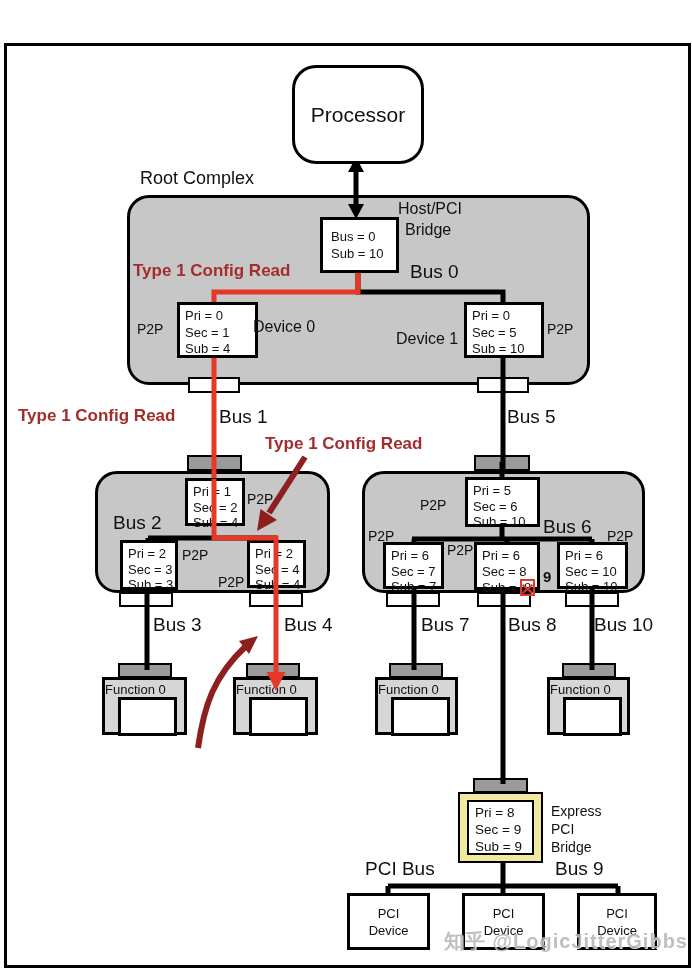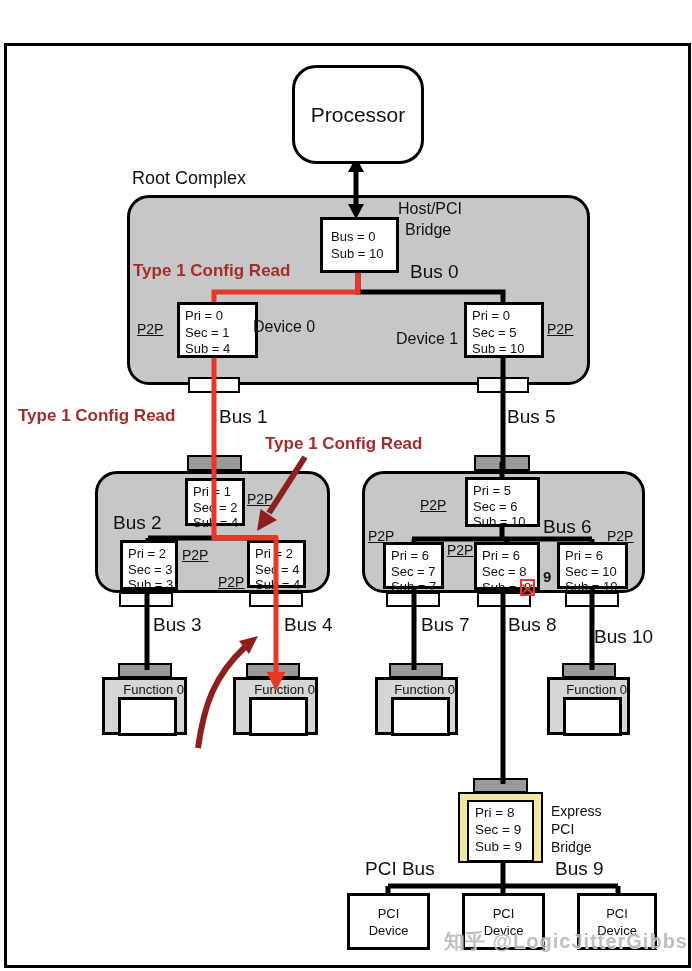--- a/index.html
+++ b/index.html
@@ -17,32 +17,32 @@
   svg.layer{left:0;top:0;width:692px;height:971px;pointer-events:none;}
   #lines-under{z-index:2;} #lines-over{z-index:5;}
   .gbody{background:var(--body_gray);border:3px solid #000;border-radius:22px;z-index:1;box-sizing:border-box;}
   .tab{background:var(--tab_gray);border:2px solid #000;z-index:1;box-sizing:border-box;}
   .port{background:#fff;border:2.5px solid #000;z-index:1;box-sizing:border-box;}
   .regbox{background:#fff;border:3px solid #000;z-index:3;box-sizing:border-box;
           font-size:13px;line-height:15.5px;padding:3px 0 0 5px;white-space:nowrap;}
   .regbox.rc{line-height:16.5px;padding-top:3px;}
   .label{z-index:4;white-space:nowrap;}
   .buslabel{font-size:19px;z-index:4;white-space:nowrap;color:#111;}
-  .p2p{font-size:14px;z-index:4;color:#111;text-decoration:underline;}
+  .p2p{font-size:14px;z-index:4;color:#111;}
   .redtext{font-size:17px;font-weight:700;color:var(--anno_red);z-index:6;white-space:nowrap;}
   .proc{border:3px solid #000;border-radius:24px;background:#fff;z-index:3;
         display:flex;align-items:center;justify-content:center;font-size:21px;}
   .endpoint{background:var(--ep_gray);border:3px solid #000;z-index:3;box-sizing:border-box;
-            font-size:13px;text-align:right;}
+            font-size:13px;text-align:left;}
   .endpoint .inner{position:absolute;left:13px;top:17px;width:53px;height:33px;
                    background:#fff;border:3px solid #000;}
   .pcidev{background:#fff;border:3px solid #000;z-index:3;box-sizing:border-box;
           font-size:13px;line-height:17px;text-align:center;padding-top:9px;}
   .yellowbox{background:var(--express_yellow);border:2.5px solid #000;z-index:3;box-sizing:border-box;}
-  .yellowbox .inner{position:absolute;left:7px;top:6px;width:67px;height:62px;background:#fff;
+  .yellowbox .inner{position:absolute;left:7px;top:6px;width:67px;height:55px;background:#fff;
                     border:2.5px solid #000;box-sizing:border-box;font-size:13.5px;line-height:17px;
                     padding:2px 0 0 6px;white-space:nowrap;}
   .xed{display:inline-block;position:relative;border:2px solid var(--path_red);
        padding:0 2px;line-height:13px;}
   .xed::before,.xed::after{content:"";position:absolute;left:-8%;top:50%;width:116%;height:2px;
        background:var(--path_red);}
   .xed::before{transform:rotate(40deg);} .xed::after{transform:rotate(-40deg);}
   .nine{z-index:6;font-size:15px;font-weight:700;}
   #watermark{left:444px;top:928px;z-index:10;font-size:20px;font-weight:700;
              color:#b4b4b4;opacity:.85;text-shadow:1px 1px 0 #fff;letter-spacing:1px;white-space:nowrap;}
@@ -101,21 +101,21 @@
     <path d="M305,457 L269,513" stroke="var(--arrow_dark)" stroke-width="6" fill="none"></path>
     <polygon points="257,531 260.5,509 277,520" fill="var(--arrow_dark)"></polygon>
     <path d="M198,748 C204,705 214,676 246,646" stroke="var(--arrow_dark)" stroke-width="6" fill="none"></path>
     <polygon points="258,636 249,654 239,641" fill="var(--arrow_dark)"></polygon>
   </svg>
 
   <div class="abs proc" style="left:292px;top:65px;width:126px;height:93px;">
     <span>Processor</span>
   </div>
 
-  <div class="abs label" style="left:132px;top:168px;font-size:18px;">Root Complex</div>
+  <div class="abs label" style="left:140px;top:168px;font-size:18px;">Root Complex</div>
   <div class="abs label" style="left:398px;top:200px;font-size:16px;">Host/PCI</div>
   <div class="abs label" style="left:405px;top:221px;font-size:16px;">Bridge</div>
 
   <div class="abs regbox rc" style="left:320px;top:217px;width:79px;height:56px;padding-top:9px;padding-left:8px;">
     <div>Bus = 0</div>
     <div>Sub = 10</div>
   </div>
 
   <div class="abs redtext" style="left:133px;top:261px;">Type 1 Config Read</div>
   <div class="abs buslabel" style="left:410px;top:261px;">Bus 0</div>
@@ -188,21 +188,21 @@
   <div class="abs regbox" style="left:557px;top:542px;width:71px;height:47px;">
     <div>Pri = 6</div>
     <div>Sec = 10</div>
     <div>Sub = 10</div>
   </div>
 
   <div class="abs buslabel" style="left:153px;top:614px;">Bus 3</div>
   <div class="abs buslabel" style="left:284px;top:614px;">Bus 4</div>
   <div class="abs buslabel" style="left:421px;top:614px;">Bus 7</div>
   <div class="abs buslabel" style="left:508px;top:614px;">Bus 8</div>
-  <div class="abs buslabel" style="left:594px;top:614px;margin-top:12px;">Bus 10</div>
+  <div class="abs buslabel" style="left:594px;top:614px;">Bus 10</div>
 
   <div class="abs endpoint" style="left:102px;top:677px;width:85px;height:58px;">
     <div style="margin-top:2px;">Function 0</div>
     <div class="inner"></div>
   </div>
   <div class="abs endpoint" style="left:233px;top:677px;width:85px;height:58px;">
     <div style="margin-top:2px;">Function 0</div>
     <div class="inner"></div>
   </div>
   <div class="abs endpoint" style="left:375px;top:677px;width:83px;height:58px;">

